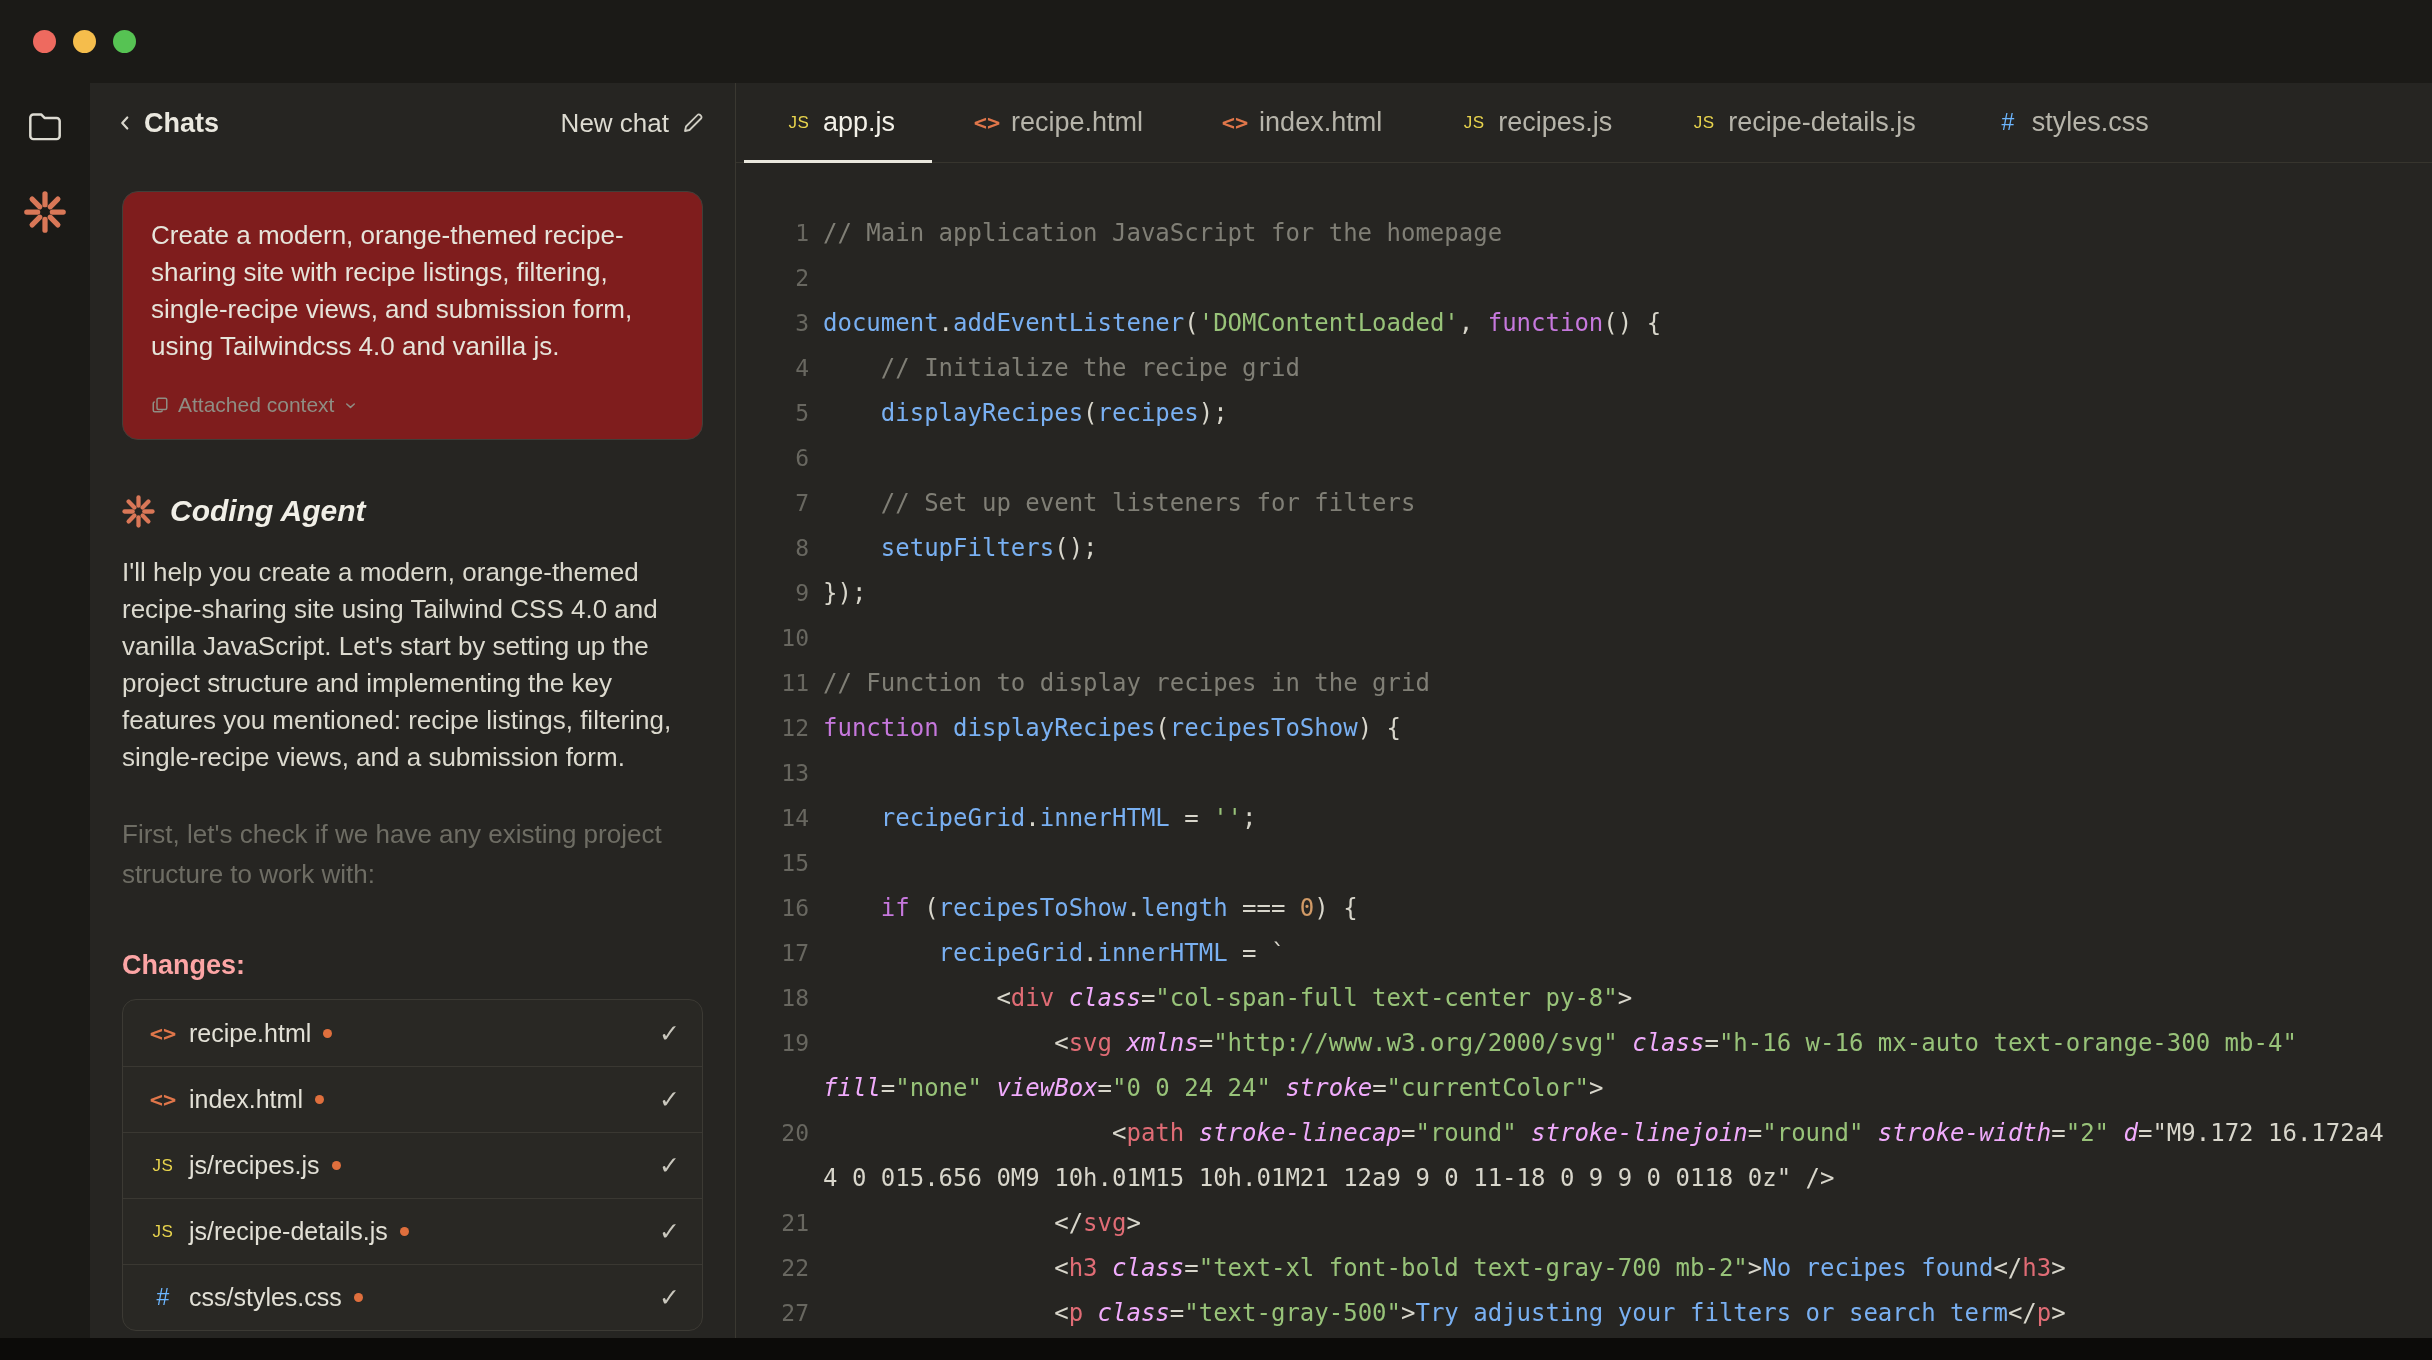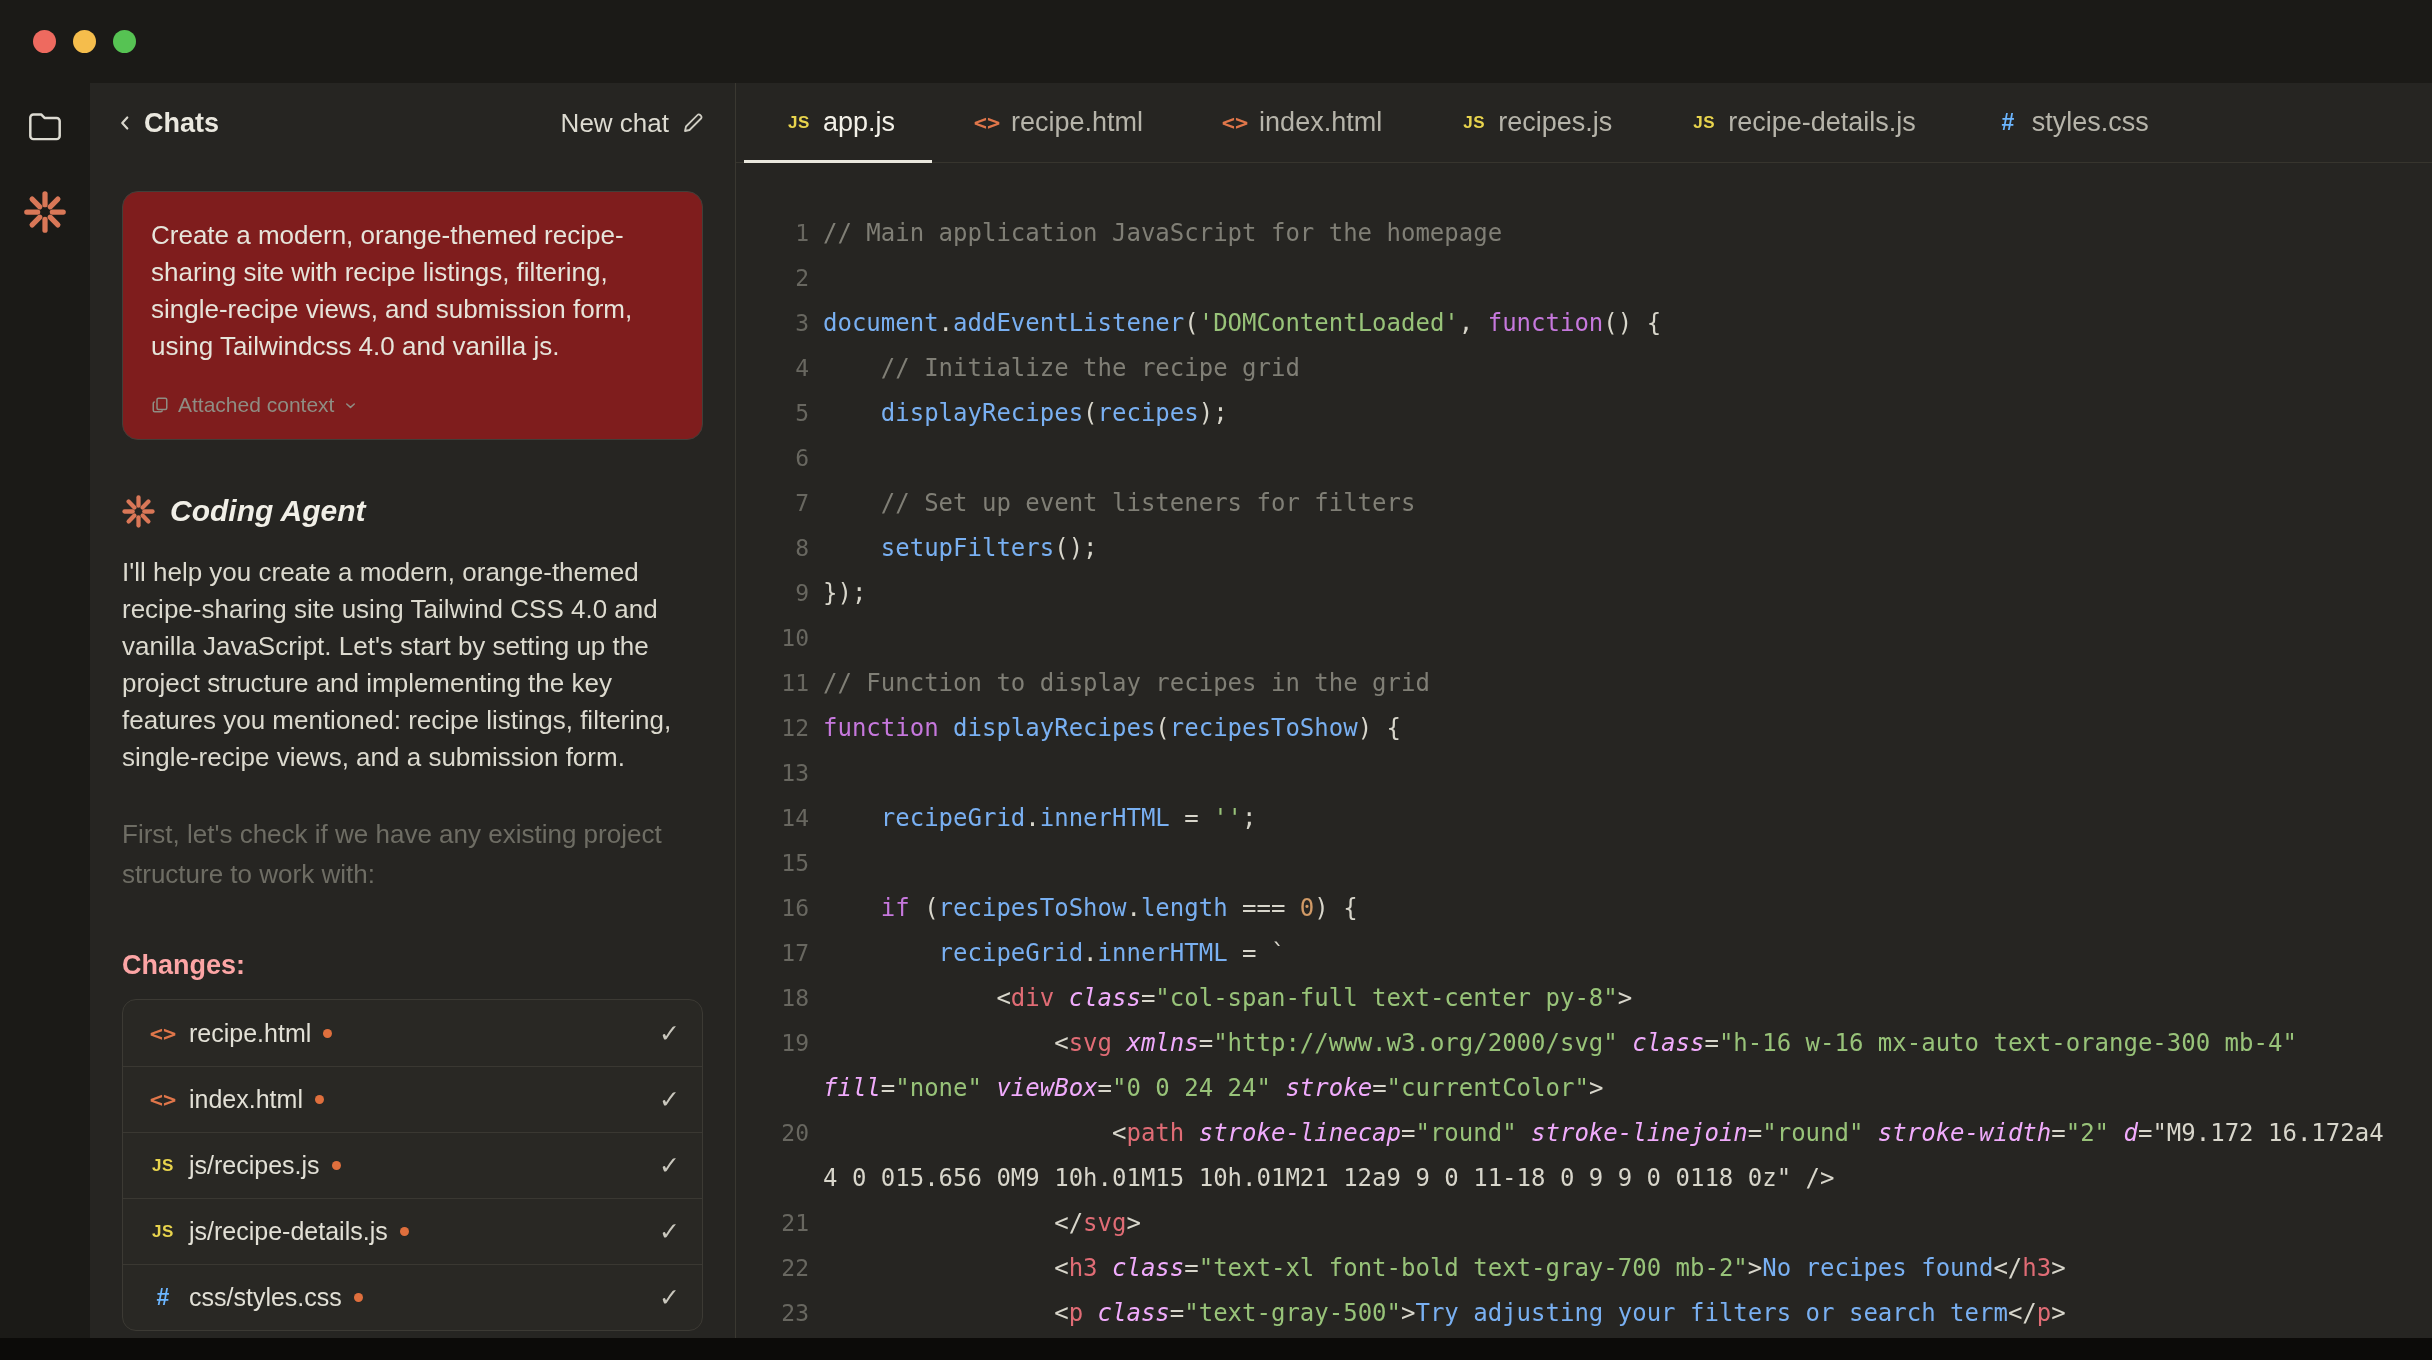--- a/index.html
+++ b/index.html
@@ -33,21 +33,21 @@
   .agent-text { margin-top:26px; font-size:26px; line-height:37px; color:#dcdacf; }
   .faded-text { margin-top:38px; font-size:26px; line-height:40px; color:#6e6d64; }
   .changes-title { margin-top:56px; font-size:27px; font-weight:700; color:#fca5a5; }
   .files-card { margin-top:18px; border:1px solid #3c3a34; border-radius:14px; background:#292824; overflow:hidden; }
   .file-row { height:66px; display:flex; align-items:center; padding:0 22px; border-top:1px solid #3a3832; cursor:pointer; }
   .file-row:first-child { border-top:none; }
   .file-name { font-size:25px; color:#e2e0d6; margin-left:8px; }
   .dot { width:9px; height:9px; border-radius:50%; background:#df6f3d; margin-left:12px; flex:none; }
   .check { margin-left:auto; color:#c9c7bd; font-size:25px; }
   
-  .ficon { width:36px; flex:none; display:inline-flex; justify-content:center; font-weight:700; }
+  .ficon { width:36px; flex:none; display:inline-flex; justify-content:center; font-weight:400; }
   .ficon.js   { color:#e8d44d; font-size:17px; letter-spacing:.5px; }
   .ficon.html { color:#e0764a; font-size:22px; font-family:"DejaVu Sans Mono",monospace; font-weight:700; }
   .ficon.css  { color:#6cb6ff; font-size:23px; }
   
   .editor { flex:1; min-width:0; display:flex; flex-direction:column; background:#262522; }
   .tabbar { height:80px; flex:none; display:flex; align-items:stretch; border-bottom:1px solid #37352e; padding-left:8px; }
   .tab { position:relative; display:flex; align-items:center; gap:6px; padding:0 37px; font-size:27px; color:#b6b4aa; cursor:pointer; white-space:nowrap; }
   .tab.active { color:#f2f0e8; }
   .tab.active::after { content:""; position:absolute; left:0; right:0; bottom:-1px; height:3px; background:#e9e7dd; }
   .code-area { flex:1; padding-top:48px; font-family:"DejaVu Sans Mono",monospace; font-size:24px; overflow:hidden; }
@@ -314,21 +314,21 @@
         </div>
         <div class="crow">
           <span class="ln">21</span>
           <span class="ctext"><span class="tk-d">                &lt;/</span><span class="tk-t">svg</span><span class="tk-d">&gt;</span></span>
         </div>
         <div class="crow">
           <span class="ln">22</span>
           <span class="ctext"><span class="tk-d">                &lt;</span><span class="tk-t">h3</span><span class="tk-d"> </span><span class="tk-a">class</span><span class="tk-d">=</span><span class="tk-s">"text-xl font-bold text-gray-700 mb-2"</span><span class="tk-d">&gt;</span><span class="tk-x">No recipes found</span><span class="tk-d">&lt;/</span><span class="tk-t">h3</span><span class="tk-d">&gt;</span></span>
         </div>
         <div class="crow">
-          <span class="ln">23</span>
+          <span class="ln">27</span>
           <span class="ctext"><span class="tk-d">                &lt;</span><span class="tk-t">p</span><span class="tk-d"> </span><span class="tk-a">class</span><span class="tk-d">=</span><span class="tk-s">"text-gray-500"</span><span class="tk-d">&gt;</span><span class="tk-x">Try adjusting your filters or search term</span><span class="tk-d">&lt;/</span><span class="tk-t">p</span><span class="tk-d">&gt;</span></span>
         </div>
         <div class="crow">
           <span class="ln">24</span>
           <span class="ctext"></span>
         </div>
       </div>
   </div>
 </div>
 

